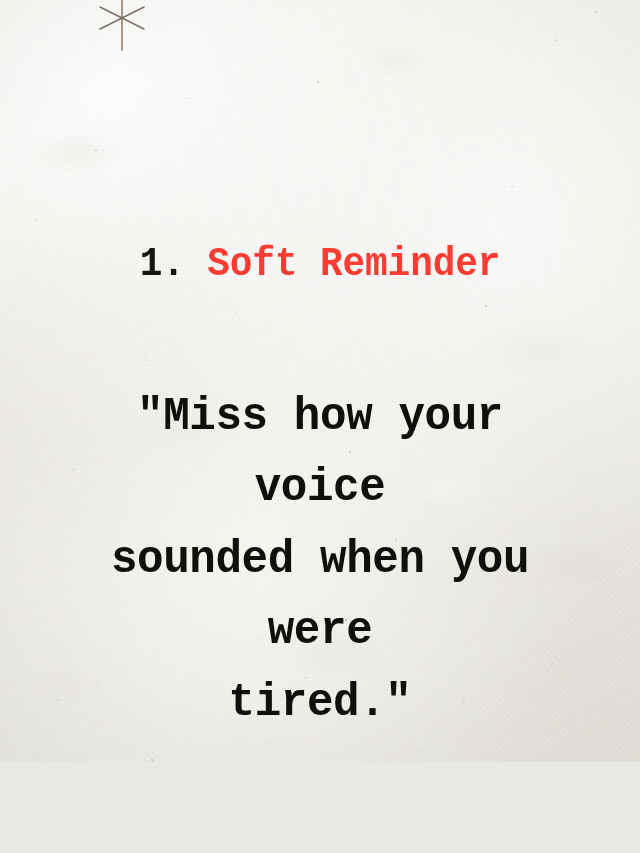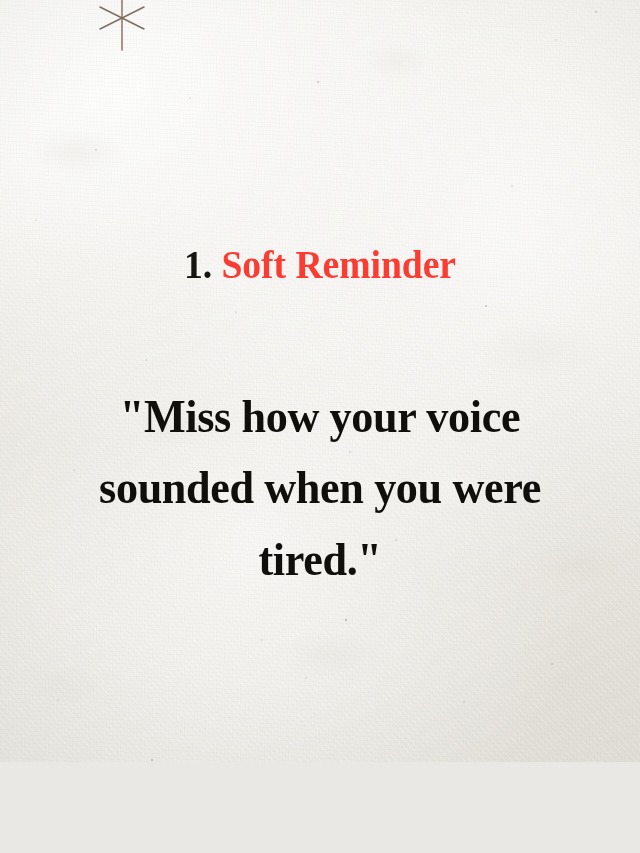--- a/index.html
+++ b/index.html
@@ -7,21 +7,21 @@
     padding: 0;
     background: #e9e8e4;
   }
 
   #canvas {
     position: relative;
     width: 640px;
     height: 762px;
     overflow: hidden;
     background-color: #efeeea;
-    font-family: Liberation Serif, serif;
+    font-family: Liberation Mono, monospace;
     -webkit-font-smoothing: antialiased;
   }
 
   
   .tex {
     position: absolute;
     inset: 0;
     pointer-events: none;
   }
 

